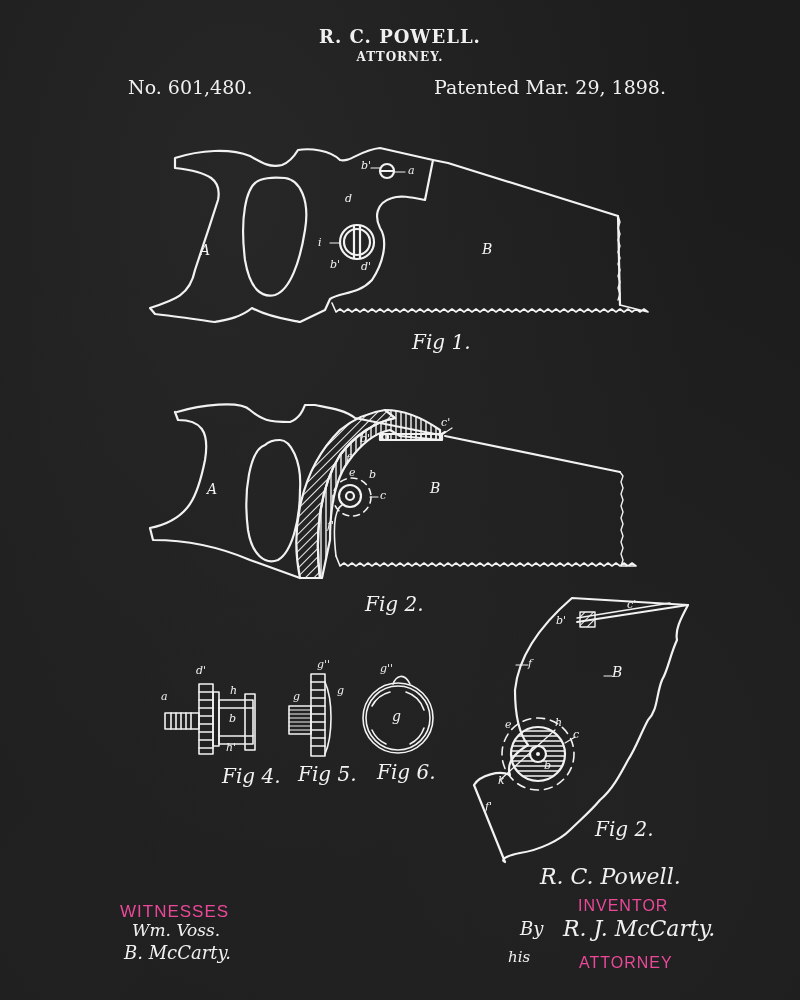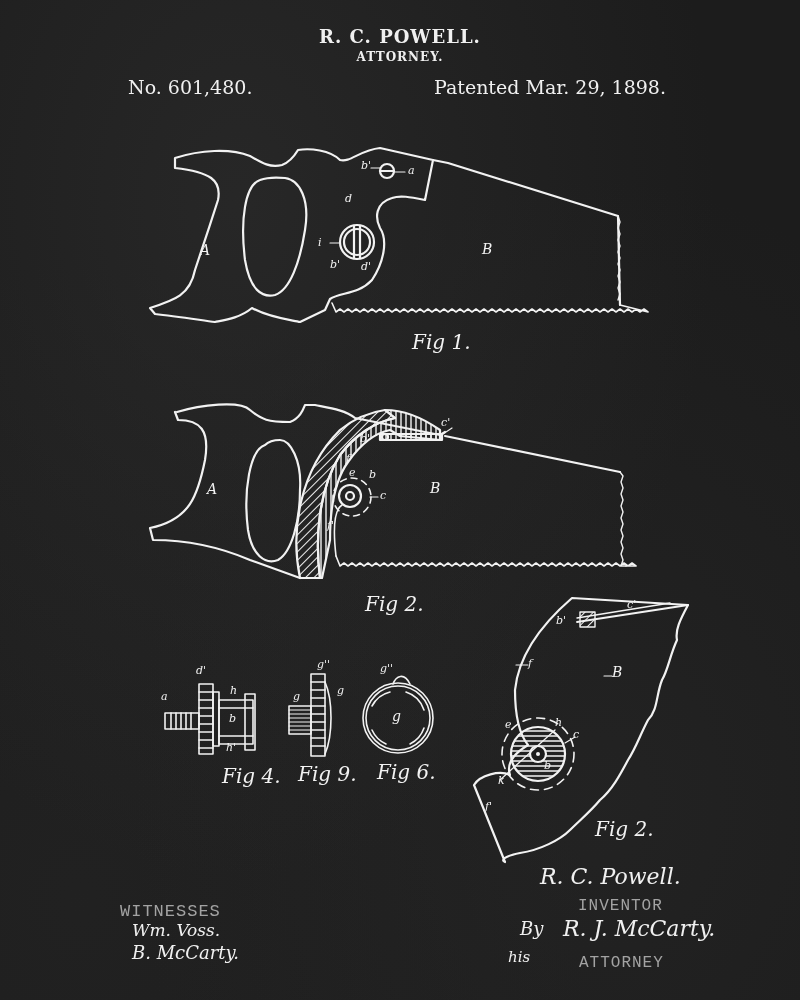--- a/index.html
+++ b/index.html
@@ -16,21 +16,21 @@
   .hdr { position: absolute; font-family: "DejaVu Serif", "Liberation Serif", serif; color: #f0f0f0; }
   .inventor-name { left: 0; width: 800px; top: 26px; text-align: center; font-size: 18px; font-weight: bold; letter-spacing: 1px; }
   .subject { left: 0; width: 800px; top: 50px; text-align: center; font-size: 12px; font-weight: bold; letter-spacing: 1px; }
   .patno { left: 128px; top: 76px; font-size: 19px; text-align: right; }
   .patdate { left: 434px; top: 76px; font-size: 19px; }
   svg.drawing { position: absolute; left: 0; top: 0; }
   .lbl { position: absolute; font-family: "DejaVu Serif", "Liberation Serif", serif; font-style: italic; color: #f2f2f2; }
   .figcap { font-size: 20px; }
   .sm { font-size: 11px; }
   .md { font-size: 14px; }
-  .block { position: absolute; font-family: Liberation Mono, monospace; color: #a3a3a3; letter-spacing: 1px; }
+  .block { position: absolute; font-family: Liberation Sans, sans-serif; color: #ec4899; letter-spacing: 1px; }
   .sig { position: absolute; font-family: "DejaVu Serif", "Liberation Serif", serif; font-style: italic; color: #f0f0f0; }
 </style>
 </head>
 <body>
 
 <div class="hdr inventor-name">R. C. POWELL.</div>
 <div class="hdr subject">ATTORNEY.</div>
 <div class="hdr patno">No. 601,480.</div>
 <div class="hdr patdate">Patented Mar. 29, 1898.</div>
 
@@ -218,31 +218,31 @@
 <div class="lbl sm" style="left:498px; top:774px;">k</div>
 <div class="lbl sm" style="left:485px; top:800px;">f'</div>
 
 <div class="lbl figcap" style="left:180px; top:764px;margin-left:42px;">Fig 4.</div>
 <div class="lbl sm" style="left:161px; top:690px;">a</div>
 <div class="lbl sm" style="left:196px; top:664px;">d'</div>
 <div class="lbl sm" style="left:230px; top:684px;">h</div>
 <div class="lbl sm" style="left:229px; top:712px;">b</div>
 <div class="lbl sm" style="left:226px; top:741px;">h'</div>
 
-<div class="lbl figcap" style="left:298px; top:762px;">Fig 9.</div>
+<div class="lbl figcap" style="left:298px; top:762px;">Fig 5.</div>
 <div class="lbl sm" style="left:317px; top:658px;">g''</div>
 <div class="lbl sm" style="left:293px; top:690px;">g</div>
 <div class="lbl sm" style="left:337px; top:684px;">g</div>
 
 <div class="lbl figcap" style="left:377px; top:760px;text-align:right;">Fig 6.</div>
 <div class="lbl sm" style="left:380px; top:662px;">g''</div>
 <div class="lbl md" style="left:392px; top:708px;">g</div>
 
 <div class="block" style="left:120px; top:902px; font-size:17px;">WITNESSES</div>
 <div class="sig" style="left:132px; top:920px; font-size:17px;">Wm. Voss.</div>
-<div class="sig" style="left:132px; top:942px; font-size:18px;">B. McCarty.</div>
+<div class="sig" style="left:124px; top:942px; font-size:18px;">B. McCarty.</div>
 
 <div class="sig" style="left:540px; top:864px; font-size:22px;">R. C. Powell.</div>
 <div class="block" style="left:578px; top:897px; font-size:16px;">INVENTOR</div>
 <div class="sig" style="left:520px; top:918px; font-size:18px;">By</div>
 <div class="sig" style="left:563px; top:916px; font-size:22px;">R. J. McCarty.</div>
 <div class="sig" style="left:508px; top:948px; font-size:15px;">his</div>
 <div class="block" style="left:579px; top:954px; font-size:16px;">ATTORNEY</div>
 
 </body></html>

